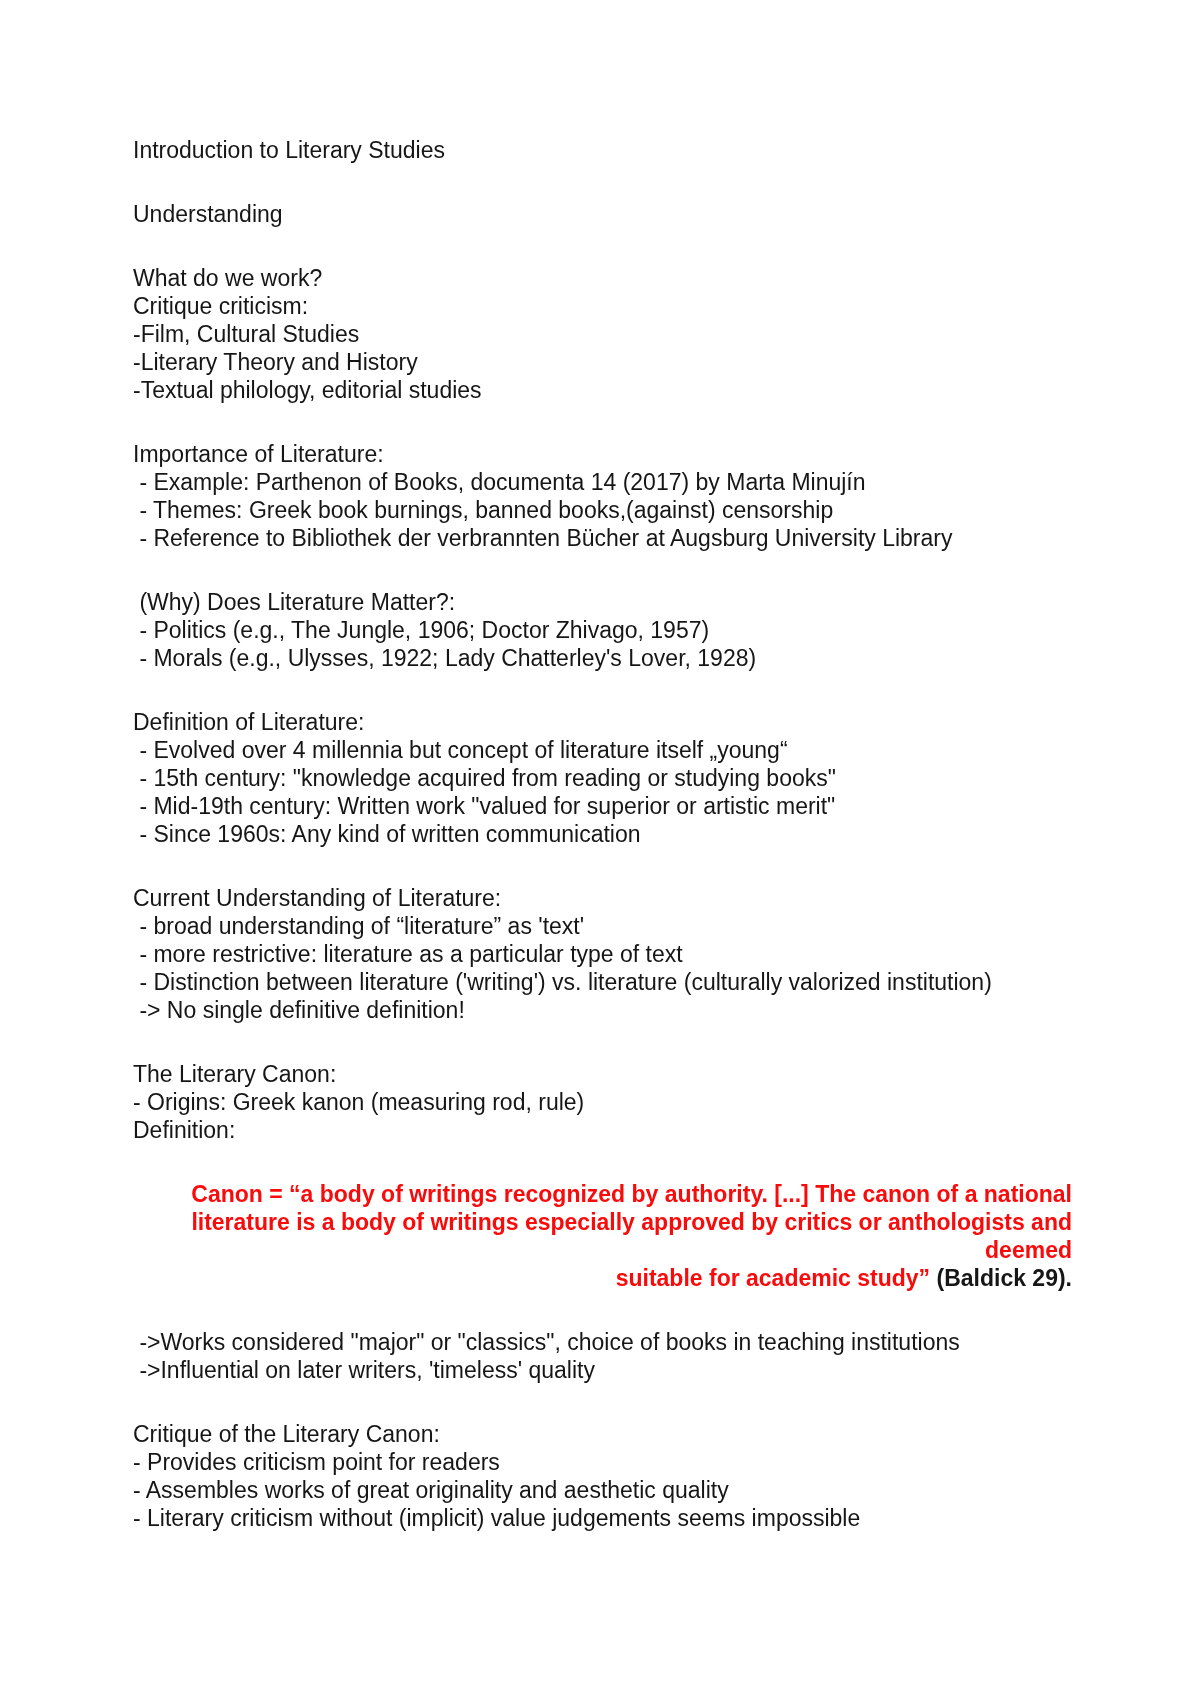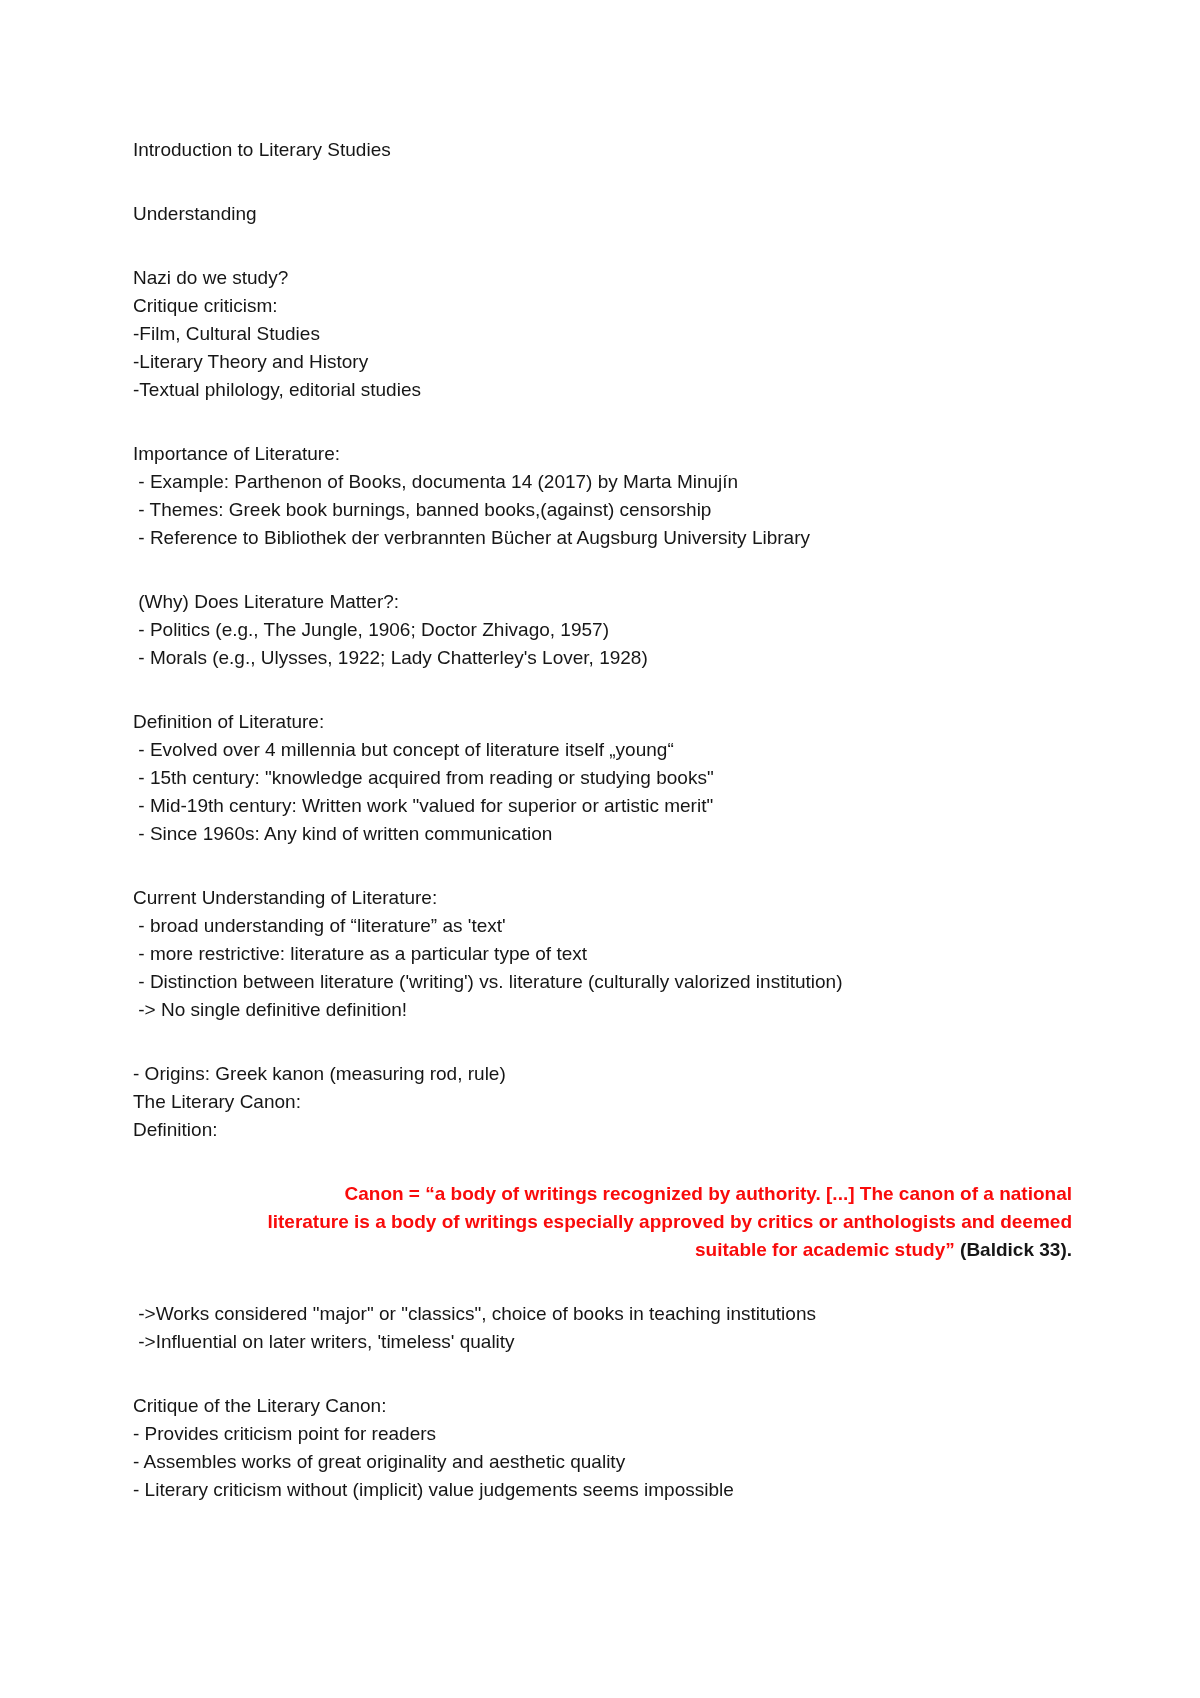--- a/index.html
+++ b/index.html
@@ -8,21 +8,21 @@
     background: #ffffff;
   }
   .page {
     position: relative;
     width: 1200px;
     height: 1698px;
     background: #ffffff;
     box-sizing: border-box;
     padding: 136px 128px 0 133px;
     font-family: "Liberation Sans", sans-serif;
-    font-size: 19px;
+    font-size: 23px;
     line-height: 28px;
     color: #161616;
     overflow: hidden;
   }
   .section {
     margin-bottom: 36px;
   }
   .line {
     white-space: pre-wrap;
   }
@@ -39,21 +39,21 @@
 
 <div class="page" style="--quote-red: #f90b0b; color: rgb(22, 22, 22); background: rgb(255, 255, 255);">
   <div class="section">
     <div class="line">Introduction to Literary Studies</div>
   </div>
   <div class="section">
     <div class="line">Understanding</div>
   </div>
   <div id="doc-body">
       <div class="section">
-        <div class="line">Nazi do we study?</div>
+        <div class="line">What do we work?</div>
         <div class="line">Critique criticism:</div>
         <div class="line">-Film, Cultural Studies</div>
         <div class="line">-Literary Theory and History</div>
         <div class="line">-Textual philology, editorial studies</div>
       </div>
       <div class="section">
         <div class="line">Importance of Literature:</div>
         <div class="line"> - Example: Parthenon of Books, documenta 14 (2017) by Marta Minujín</div>
         <div class="line"> - Themes: Greek book burnings, banned books,(against) censorship</div>
         <div class="line"> - Reference to Bibliothek der verbrannten Bücher at Augsburg University Library</div>
@@ -71,28 +71,28 @@
         <div class="line"> - Since 1960s: Any kind of written communication</div>
       </div>
       <div class="section">
         <div class="line">Current Understanding of Literature:</div>
         <div class="line"> - broad understanding of “literature” as 'text'</div>
         <div class="line"> - more restrictive: literature as a particular type of text</div>
         <div class="line"> - Distinction between literature ('writing') vs. literature (culturally valorized institution)</div>
         <div class="line"> -&gt; No single definitive definition!</div>
       </div>
       <div class="section">
+        <div class="line">The Literary Canon:</div>
         <div class="line">- Origins: Greek kanon (measuring rod, rule)</div>
-        <div class="line">The Literary Canon:</div>
         <div class="line">Definition:</div>
       </div>
       <div class="section quote">
         <div class="line"><span class="red">Canon = “a body of writings recognized by authority. [...] The canon of a national</span></div>
         <div class="line"><span class="red">literature is a body of writings especially approved by critics or anthologists and deemed</span></div>
-        <div class="line"><span class="red">suitable for academic study” </span><span>(Baldick 33).</span></div>
+        <div class="line"><span class="red">suitable for academic study” </span><span>(Baldick 29).</span></div>
       </div>
       <div class="section">
         <div class="line"> -&gt;Works considered "major" or "classics", choice of books in teaching institutions</div>
         <div class="line"> -&gt;Influential on later writers, 'timeless' quality</div>
       </div>
       <div class="section">
         <div class="line">Critique of the Literary Canon:</div>
         <div class="line">- Provides criticism point for readers</div>
         <div class="line">- Assembles works of great originality and aesthetic quality</div>
         <div class="line">- Literary criticism without (implicit) value judgements seems impossible</div>

